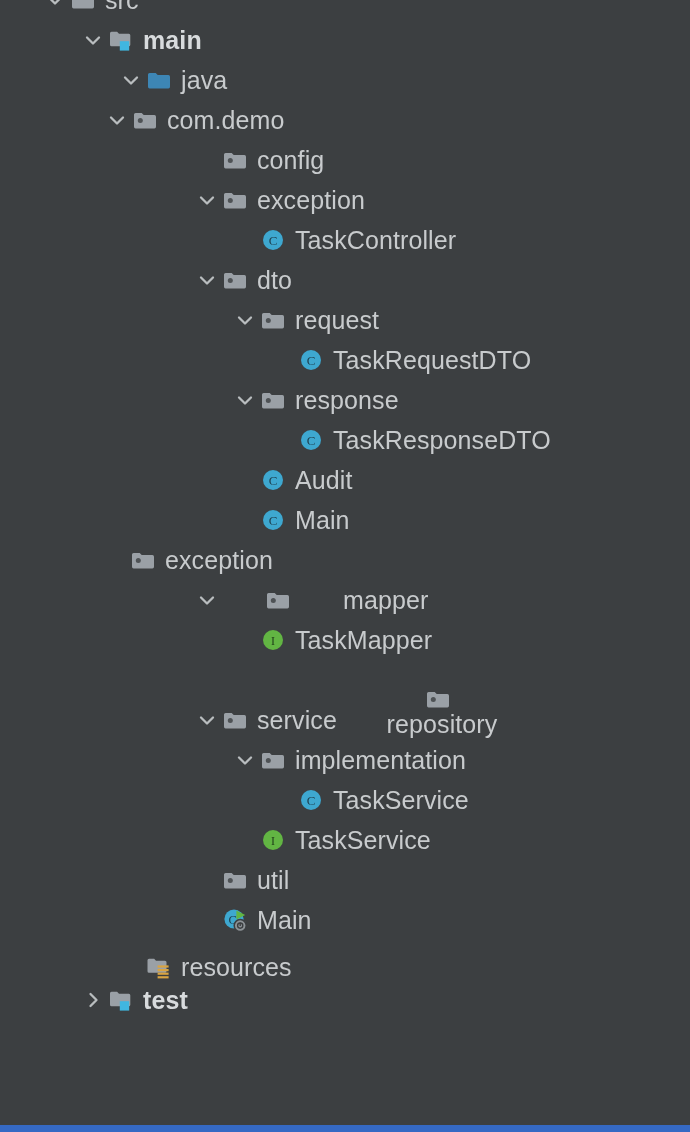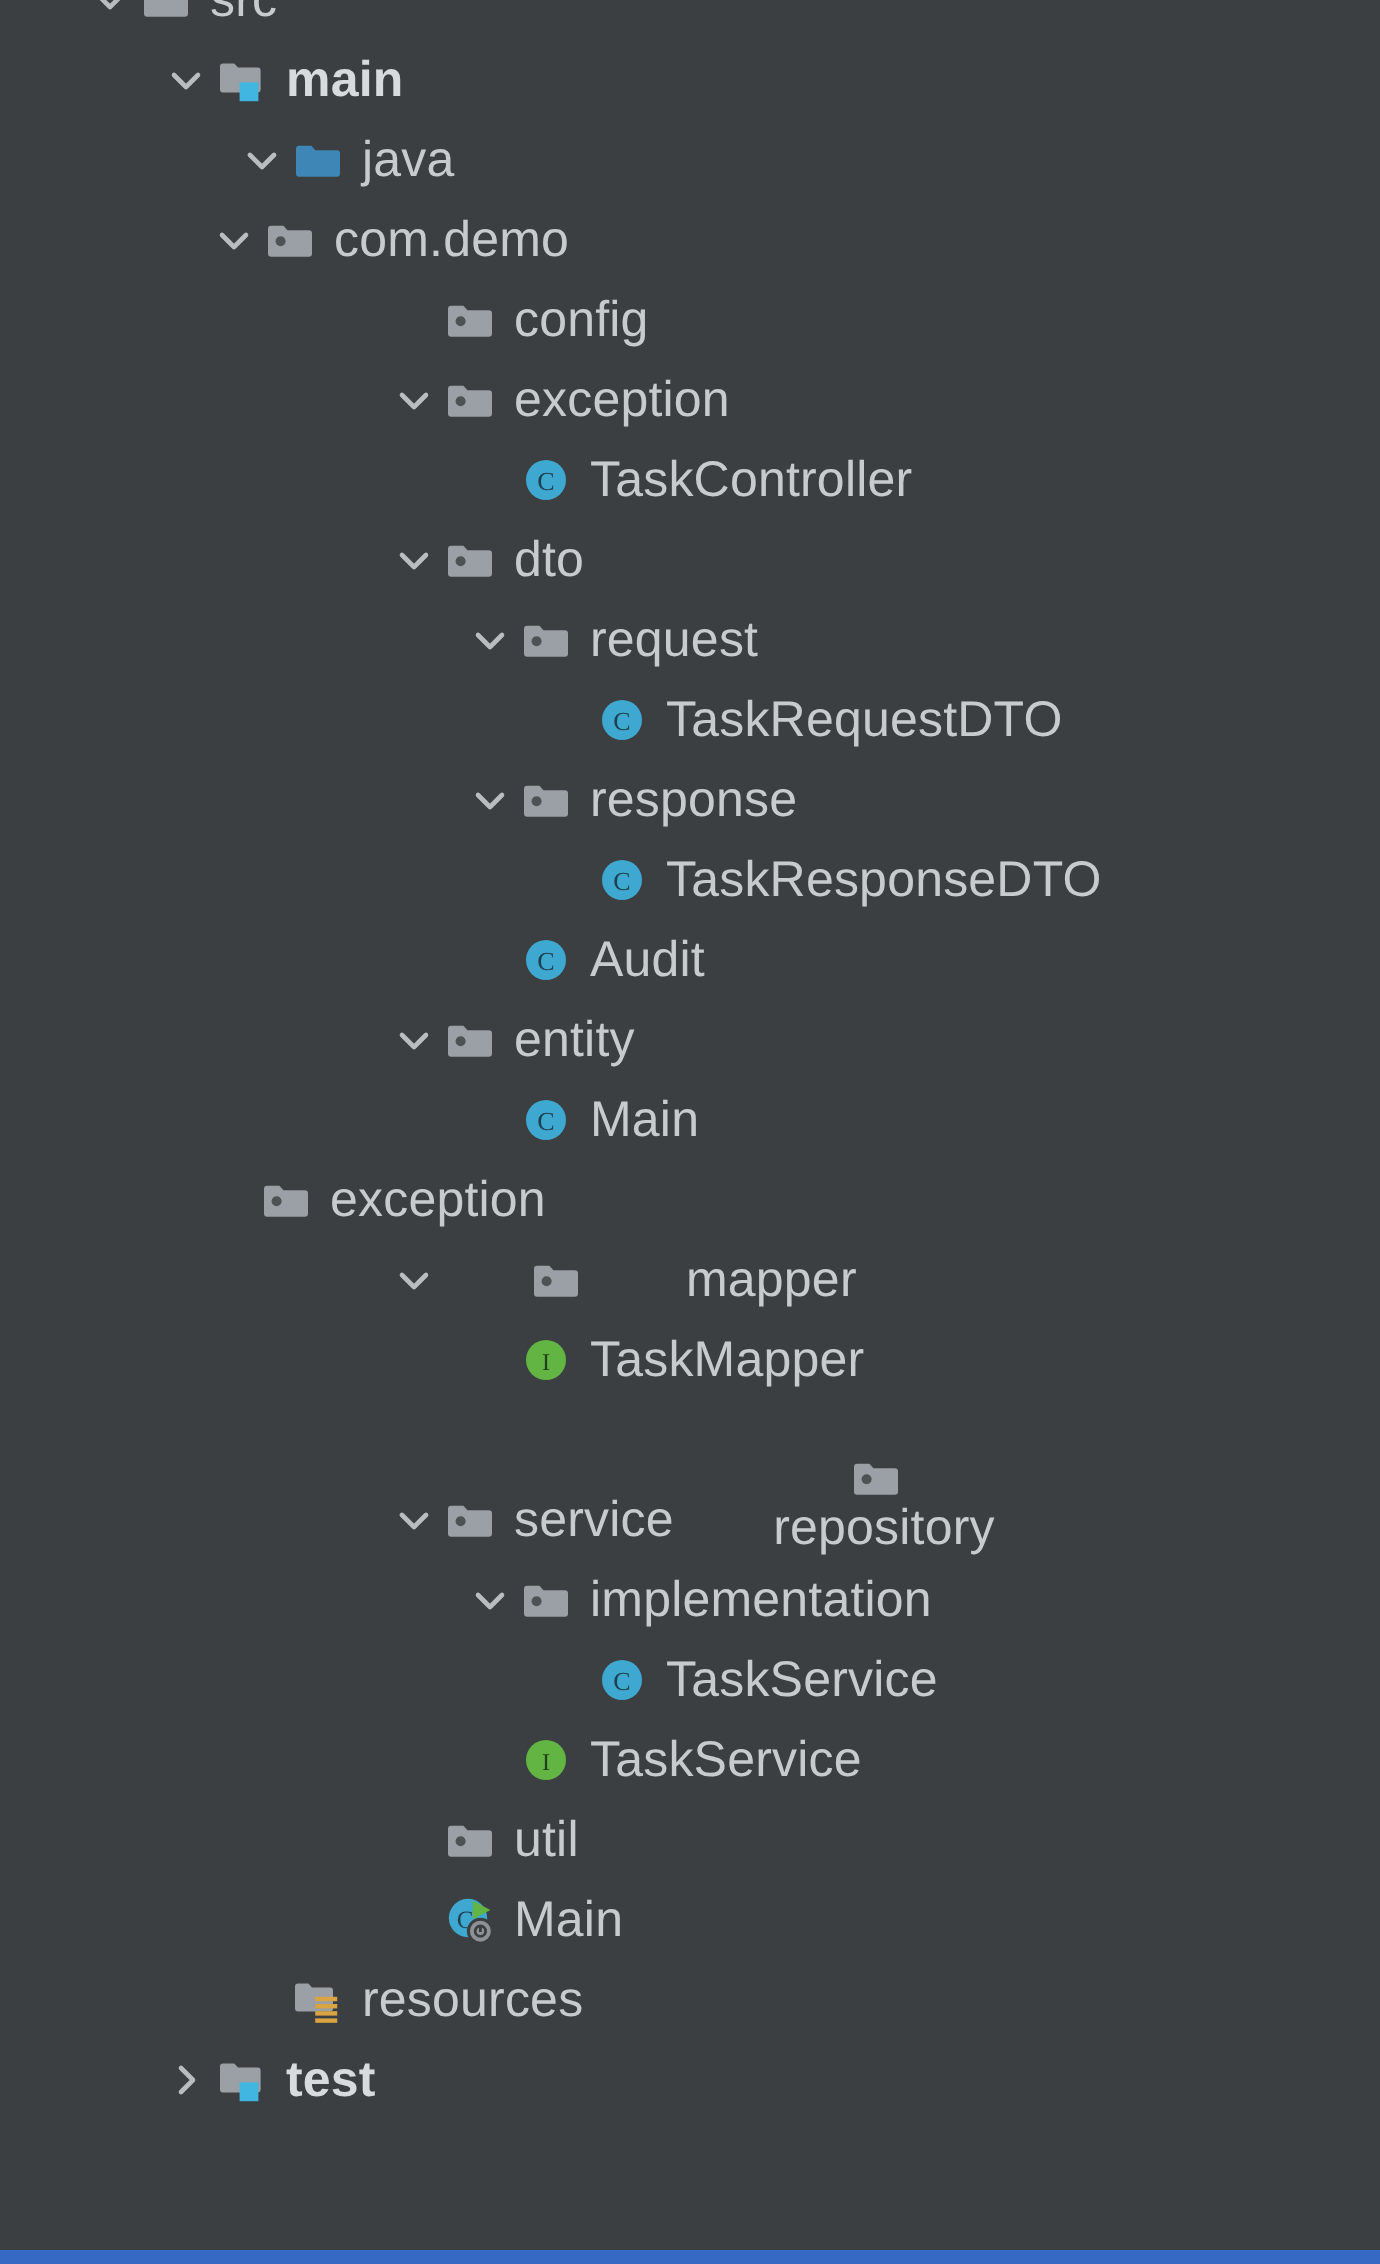--- a/index.html
+++ b/index.html
@@ -234,34 +234,20 @@
         <svg width="26" height="26" viewBox="0 0 26 26"></svg>
       </span>
       <span class="icon">
         <svg width="26" height="26" viewBox="0 0 26 26">
           <circle cx="13" cy="13" r="10" fill="#3ea8d0"></circle>
           <text x="13" y="18.2" text-anchor="middle" font-family="Liberation Serif, serif" font-size="13" fill="#1d3f4e">C</text>
         </svg>
       </span>
       <span class="label">Audit</span>
     </div>
-    <div class="row" style="padding-left: 194px;">
-      <span class="twisty">
-        <svg width="26" height="26" viewBox="0 0 26 26">
-          <path d="M7 10.5 L13 16.5 L19 10.5" fill="none" stroke="#b9bdbf" stroke-width="2.3" stroke-linecap="round" stroke-linejoin="round"></path>
-        </svg>
-      </span>
-      <span class="icon">
-        <svg width="26" height="26" viewBox="0 0 26 26">
-          <path d="M2 7.5 a1.6 1.6 0 0 1 1.6-1.6 h6.1 l2.0 2.2 h10.7 a1.6 1.6 0 0 1 1.6 1.6 v10.1 a1.6 1.6 0 0 1 -1.6 1.6 h-18.8 a1.6 1.6 0 0 1 -1.6 -1.6 z" fill="#9aa0a6"></path>
-          <circle cx="8.3" cy="13.6" r="2.5" fill="#4e5255"></circle>
-        </svg>
-      </span>
-      <span class="label">entity</span>
-    </div>
     <div class="row" style="padding-left: 232px;">
       <span class="twisty empty">
         <svg width="26" height="26" viewBox="0 0 26 26"></svg>
       </span>
       <span class="icon">
         <svg width="26" height="26" viewBox="0 0 26 26">
           <circle cx="13" cy="13" r="10" fill="#3ea8d0"></circle>
           <text x="13" y="18.2" text-anchor="middle" font-family="Liberation Serif, serif" font-size="13" fill="#1d3f4e">C</text>
         </svg>
       </span>
@@ -390,21 +376,21 @@
           <circle cx="12" cy="12" r="9.6" fill="#3ea8d0"></circle>
           <text x="10.6" y="17" text-anchor="middle" font-family="Liberation Serif, serif" font-size="12.5" fill="#1d3f4e">C</text>
           <path d="M14.4 3.4 L23.2 8.0 L14.4 12.6 Z" fill="#62b543"></path>
           <circle cx="18.2" cy="18.6" r="6.0" fill="#8c9296" stroke="#3c3f41" stroke-width="1.5"></circle>
           <circle cx="18.2" cy="18.6" r="2.6" fill="none" stroke="#3c3f41" stroke-width="1.4"></circle>
           <rect x="17.5" y="15.6" width="1.4" height="3.4" fill="#3c3f41"></rect>
         </svg>
       </span>
       <span class="label">Main</span>
     </div>
-    <div class="row" style="padding-left: 118px;">
+    <div class="row" style="padding-left: 118px; align-items: flex-end;">
       <span class="twisty empty">
         <svg width="26" height="26" viewBox="0 0 26 26"></svg>
       </span>
       <span class="icon">
         <svg width="26" height="26" viewBox="0 0 26 26">
           <path d="M1.5 6.2 a1.5 1.5 0 0 1 1.5-1.5 h5.2 l1.8 2.1 h9.0 a1.5 1.5 0 0 1 1.5 1.5 v9.0 a1.5 1.5 0 0 1 -1.5 1.5 h-16.0 a1.5 1.5 0 0 1 -1.5 -1.5 z" fill="#9aa0a6"></path>
           <g fill="#d9a441">
             <rect x="11.6" y="11.4" width="11.0" height="2.2"></rect>
             <rect x="11.6" y="15.0" width="11.0" height="2.2"></rect>
             <rect x="11.6" y="18.6" width="11.0" height="2.2"></rect>

